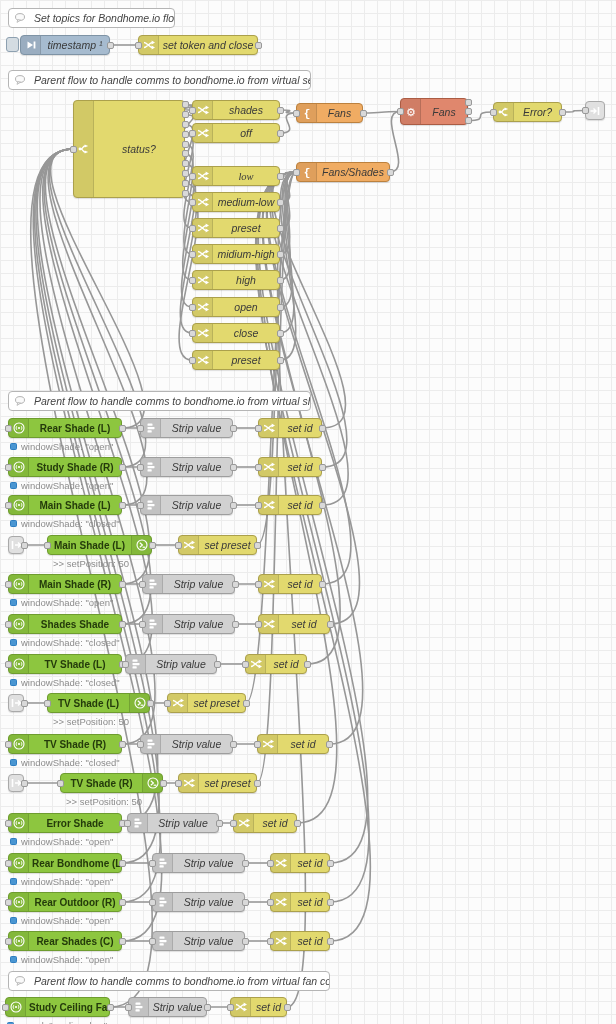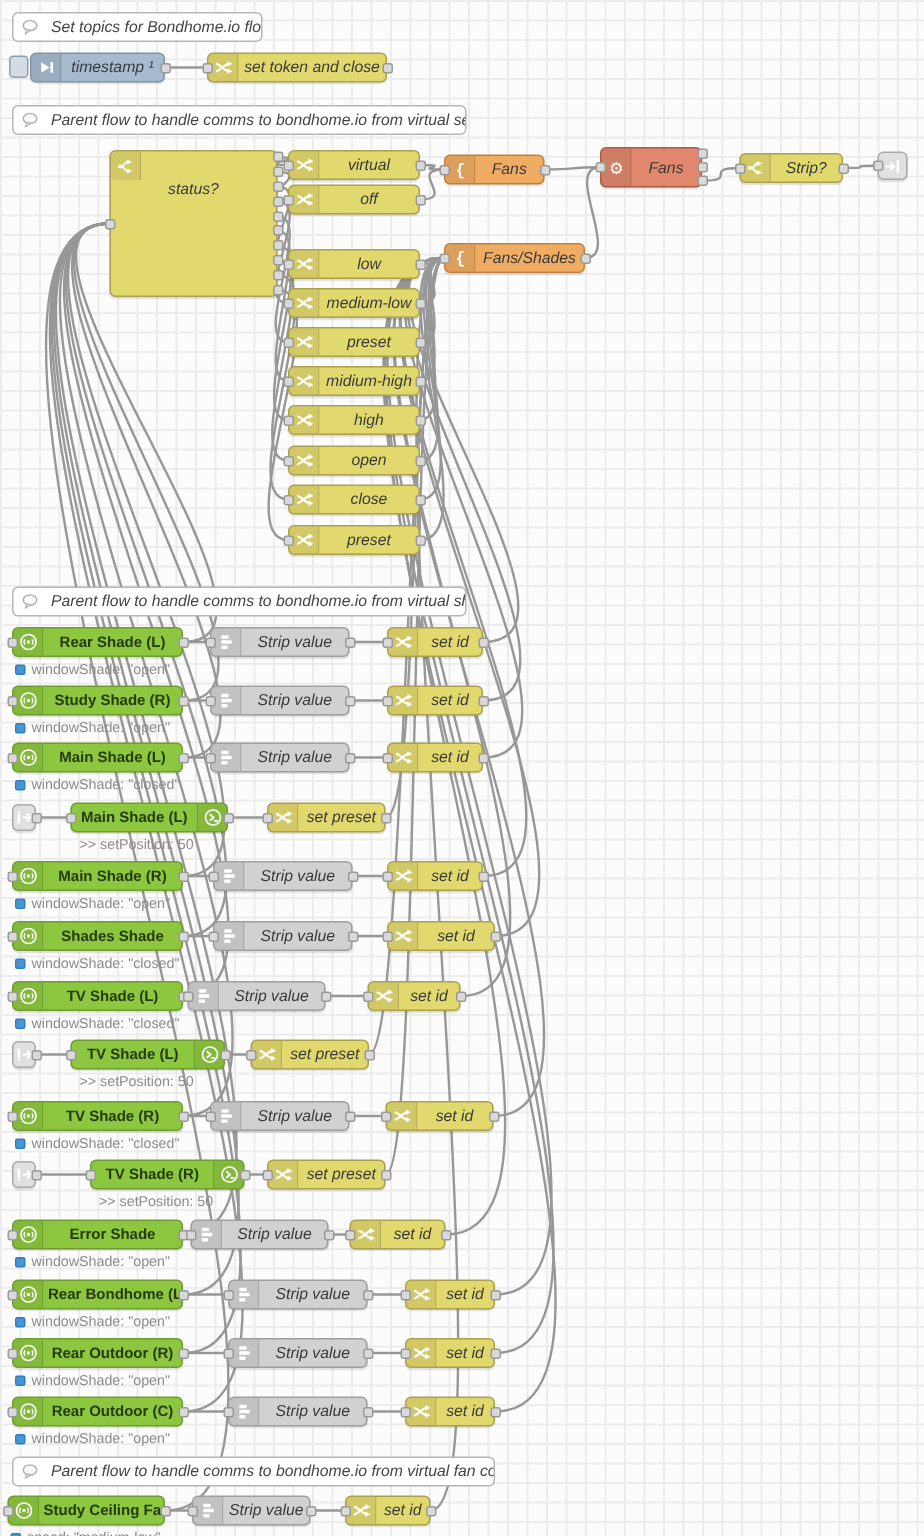--- a/index.html
+++ b/index.html
@@ -194,52 +194,52 @@
       <div class="node change" style="left: 138px; top: 35px; width: 120px; height: 20px;">
         <div class="iconbox">
           <svg width="12" height="12" viewBox="0 0 12 12">
             <path d="M1 3.5 C4 3.5 6.5 8.5 9.5 8.5 M1 8.5 C4 8.5 6.5 3.5 9.5 3.5" stroke="#fff" stroke-width="1.5" fill="none"></path>
             <path d="M8.6 1.6 L12 3.5 L8.6 5.4 Z" fill="#fff"></path>
             <path d="M8.6 6.6 L12 8.5 L8.6 10.4 Z" fill="#fff"></path>
           </svg>
         </div>
         <span class="lbl">set token and close</span>
       </div>
-      <div class="node switch" style="left: 73px; top: 100px; width: 112px; height: 98px; flex-direction: column;">
+      <div class="node switch" style="left: 73px; top: 100px; width: 112px; height: 98px;">
         <div class="iconbox">
           <svg width="12" height="12" viewBox="0 0 12 12">
             <circle cx="2" cy="6" r="1.4" fill="#fff"></circle>
             <path d="M3 6 C5 6 4.6 3 7 3 M3 6 C5 6 4.6 9 7 9" stroke="#fff" stroke-width="1.3" fill="none"></path>
             <path d="M6.6 1.4 L10.2 3 L6.6 4.6 Z" fill="#fff"></path>
             <path d="M6.6 7.4 L10.2 9 L6.6 10.6 Z" fill="#fff"></path>
           </svg>
         </div>
         <span class="lbl">status?</span>
       </div>
       <div class="node change" style="left: 192px; top: 100px; width: 88px; height: 20px;">
         <div class="iconbox">
           <svg width="12" height="12" viewBox="0 0 12 12">
             <path d="M1 3.5 C4 3.5 6.5 8.5 9.5 8.5 M1 8.5 C4 8.5 6.5 3.5 9.5 3.5" stroke="#fff" stroke-width="1.5" fill="none"></path>
             <path d="M8.6 1.6 L12 3.5 L8.6 5.4 Z" fill="#fff"></path>
             <path d="M8.6 6.6 L12 8.5 L8.6 10.4 Z" fill="#fff"></path>
           </svg>
         </div>
-        <span class="lbl">virtual</span>
+        <span class="lbl">shades</span>
       </div>
       <div class="node change" style="left: 192px; top: 123px; width: 88px; height: 20px;">
         <div class="iconbox">
           <svg width="12" height="12" viewBox="0 0 12 12">
             <path d="M1 3.5 C4 3.5 6.5 8.5 9.5 8.5 M1 8.5 C4 8.5 6.5 3.5 9.5 3.5" stroke="#fff" stroke-width="1.5" fill="none"></path>
             <path d="M8.6 1.6 L12 3.5 L8.6 5.4 Z" fill="#fff"></path>
             <path d="M8.6 6.6 L12 8.5 L8.6 10.4 Z" fill="#fff"></path>
           </svg>
         </div>
         <span class="lbl">off</span>
       </div>
-      <div class="node change" style="left: 192px; top: 166px; width: 88px; height: 20px;">
+      <div class="node change" style="left: 192px; top: 166px; width: 88px; height: 20px; font-family: Liberation Serif, serif;">
         <div class="iconbox">
           <svg width="12" height="12" viewBox="0 0 12 12">
             <path d="M1 3.5 C4 3.5 6.5 8.5 9.5 8.5 M1 8.5 C4 8.5 6.5 3.5 9.5 3.5" stroke="#fff" stroke-width="1.5" fill="none"></path>
             <path d="M8.6 1.6 L12 3.5 L8.6 5.4 Z" fill="#fff"></path>
             <path d="M8.6 6.6 L12 8.5 L8.6 10.4 Z" fill="#fff"></path>
           </svg>
         </div>
         <span class="lbl">low</span>
       </div>
       <div class="node change" style="left: 192px; top: 192px; width: 88px; height: 20px;">
@@ -338,21 +338,21 @@
       </div>
       <div class="node switch" style="left: 493px; top: 102px; width: 69px; height: 20px;">
         <div class="iconbox">
           <svg width="12" height="12" viewBox="0 0 12 12">
             <circle cx="2" cy="6" r="1.4" fill="#fff"></circle>
             <path d="M3 6 C5 6 4.6 3 7 3 M3 6 C5 6 4.6 9 7 9" stroke="#fff" stroke-width="1.3" fill="none"></path>
             <path d="M6.6 1.4 L10.2 3 L6.6 4.6 Z" fill="#fff"></path>
             <path d="M6.6 7.4 L10.2 9 L6.6 10.6 Z" fill="#fff"></path>
           </svg>
         </div>
-        <span class="lbl">Strip?</span>
+        <span class="lbl">Error?</span>
       </div>
       <div class="node link" style="left: 585px; top: 101px; width: 20px; height: 19px;">
         <div class="iconbox">
           <svg width="12" height="12" viewBox="0 0 12 12">
             <path d="M1.5 6 H6.5 M4.5 3.5 L7 6 L4.5 8.5" stroke="#fff" stroke-width="1.4" fill="none"></path>
             <path d="M9.5 2 V10" stroke="#fff" stroke-width="1.6"></path>
           </svg>
         </div>
       </div>
       <div class="node homekit" style="left: 8px; top: 418px; width: 114px; height: 20px;">
@@ -789,21 +789,21 @@
         <span class="lbl">set id</span>
       </div>
       <div class="node homekit" style="left: 8px; top: 931px; width: 114px; height: 20px;">
         <div class="iconbox">
           <svg width="12" height="12" viewBox="0 0 12 12">
             <circle cx="6" cy="6" r="5" stroke="#fff" stroke-width="1.1" fill="none"></circle>
             <circle cx="6" cy="6" r="1.1" fill="#fff"></circle>
             <path d="M3.7 4.2 a3 3 0 0 0 0 3.6 M8.3 4.2 a3 3 0 0 1 0 3.6" stroke="#fff" stroke-width="0.9" fill="none"></path>
           </svg>
         </div>
-        <span class="lbl">Rear Outdoor (C)</span>
+        <span class="lbl">Rear Shades (C)</span>
       </div>
       <div class="status" style="left: 10px; top: 954px;">
         <span class="dot"></span>
         <span class="stext">windowShade: "open"</span>
       </div>
       <div class="node strip" style="left: 152px; top: 931px; width: 93px; height: 20px;">
         <div class="iconbox">
           <svg width="12" height="12" viewBox="0 0 12 12">
             <rect x="2.5" y="1.5" width="5" height="2.3" rx="0.6" fill="#fff"></rect>
             <rect x="2.5" y="4.9" width="7" height="2.3" rx="0.6" fill="#fff"></rect>

